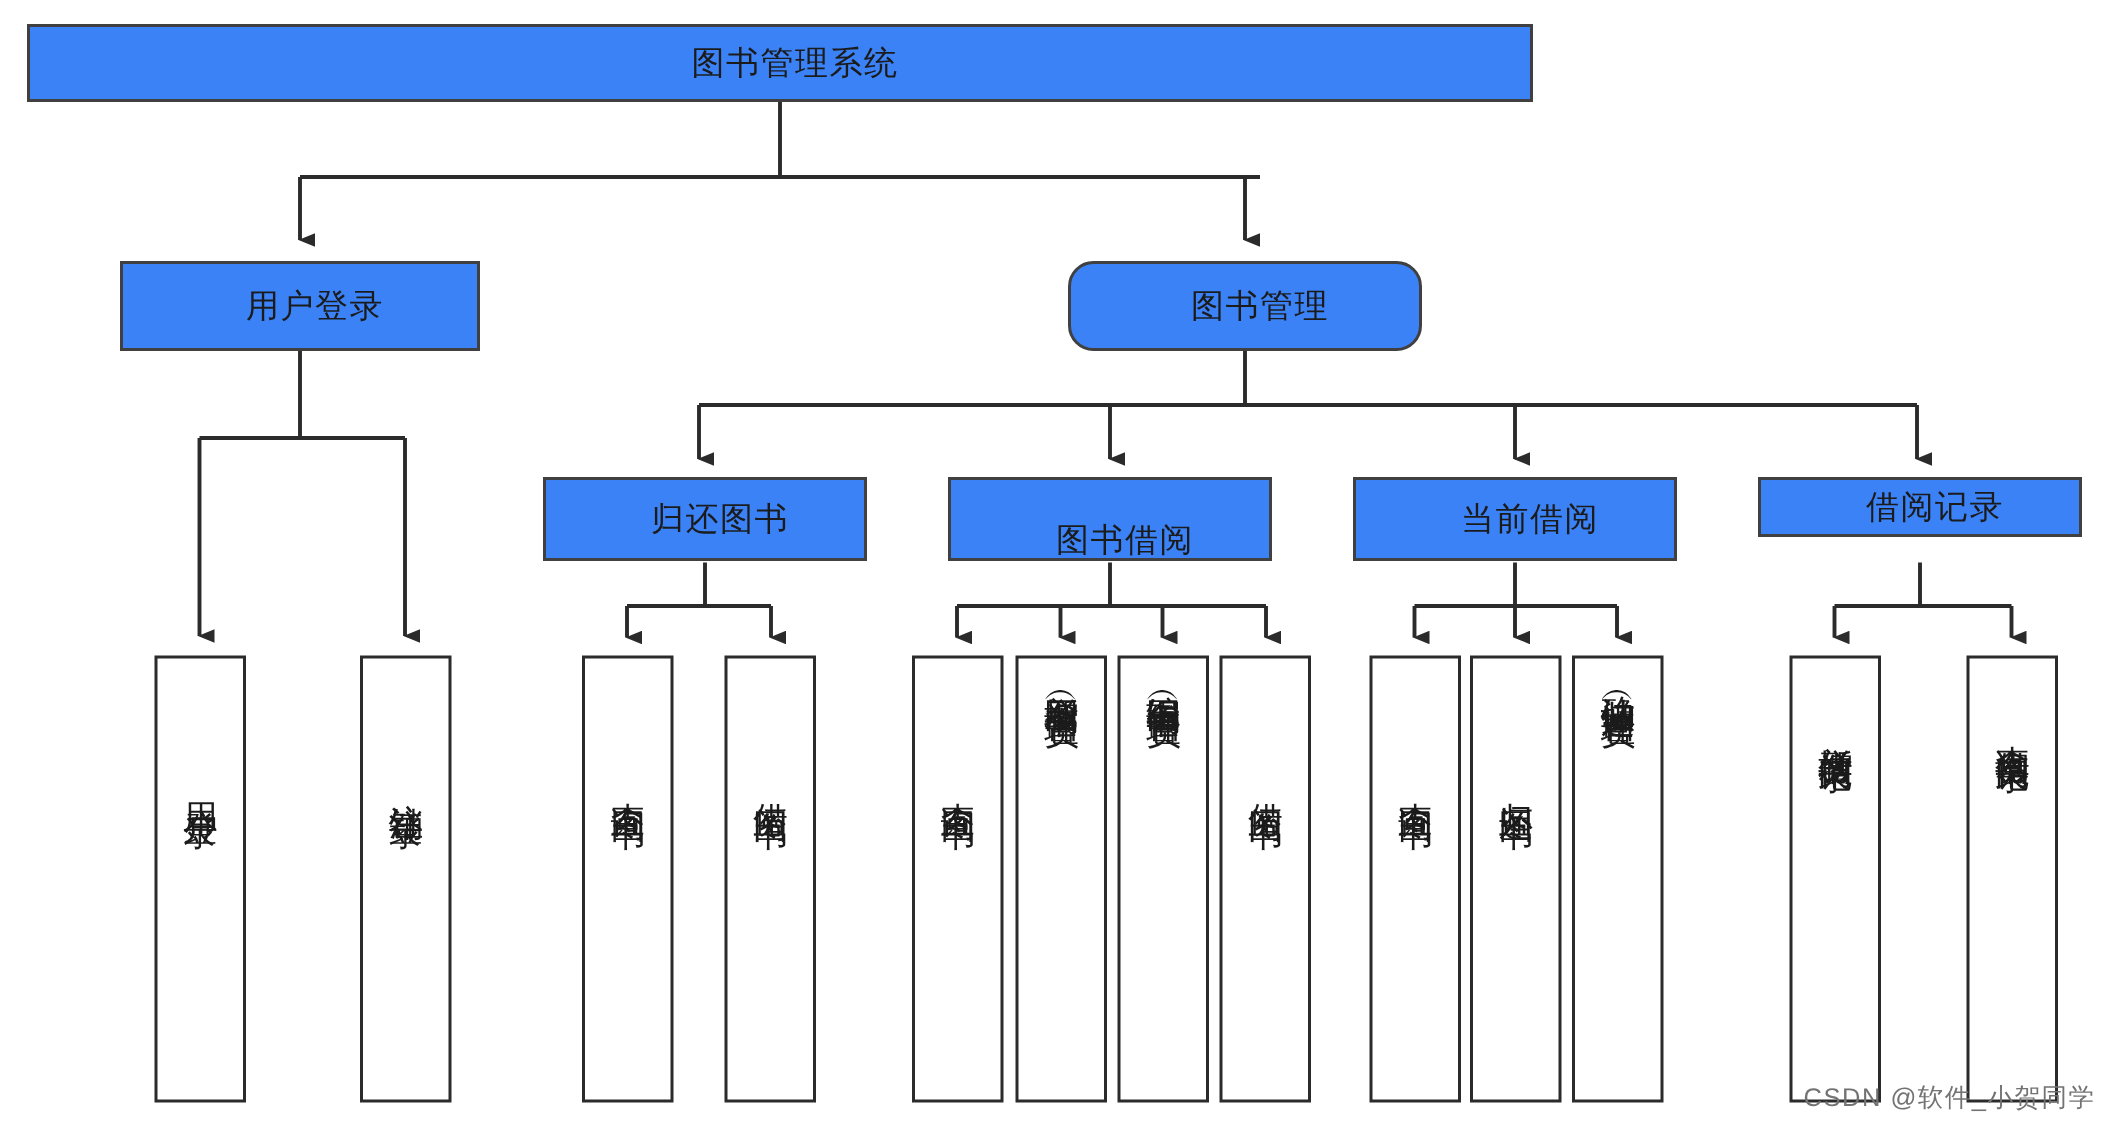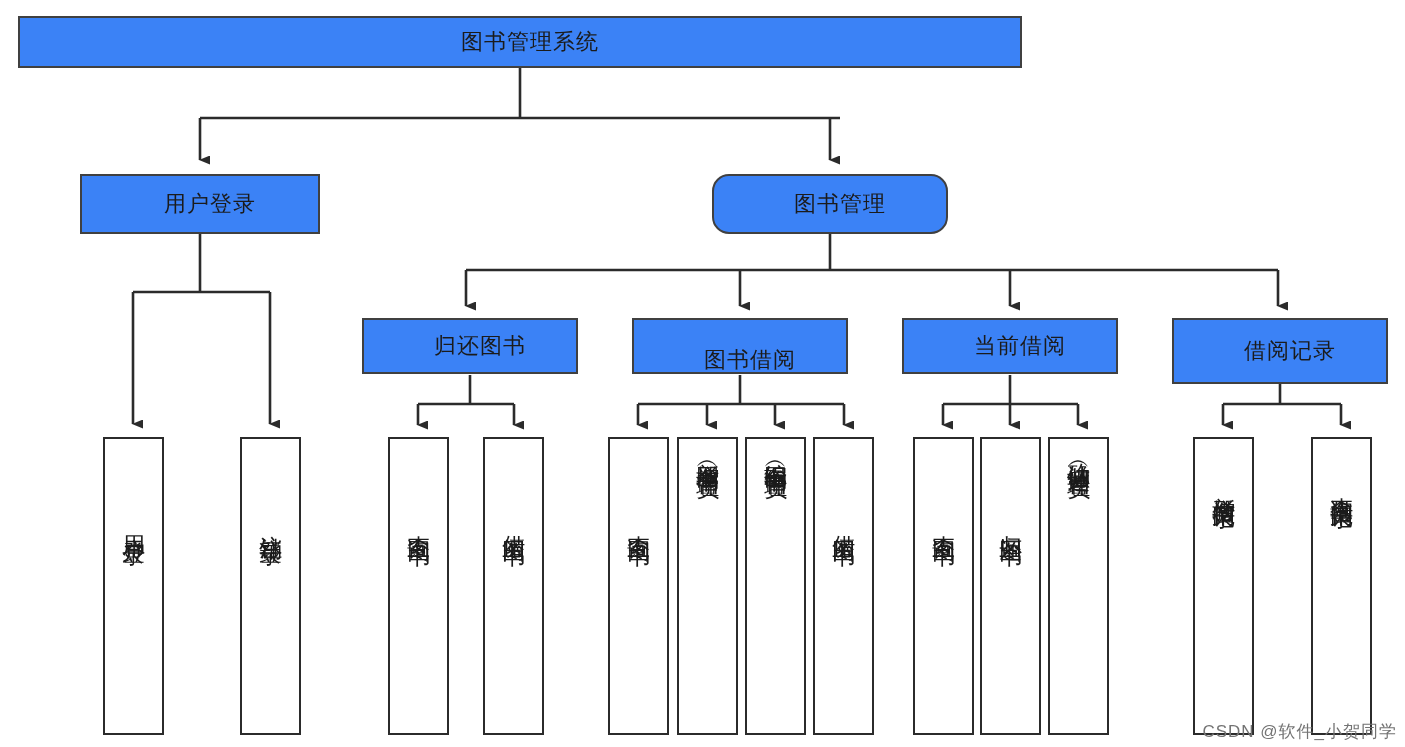--- a/index.html
+++ b/index.html
@@ -131,21 +131,21 @@
 
   <div class="node" style="left:362px;top:318px;width:216px;height:56px;">
     <span class="lbl">归还图书</span>
   </div>
   <div class="node" style="left:632px;top:318px;width:216px;height:56px;align-items:flex-end;">
     <span class="lbl">图书借阅</span>
   </div>
   <div class="node" style="left:902px;top:318px;width:216px;height:56px;">
     <span class="lbl">当前借阅</span>
   </div>
-  <div class="node" style="left:1172px;top:318px;width:216px;height:66px;">
+  <div class="node" style="left:1172px;top:318px;width:216px;height:40px;">
     <span class="lbl">借阅记录</span>
   </div>
 
   <div class="leaf" style="left:103px;top:437px;width:61px;height:298px;padding-top:78px;">
     <span class="vlbl">用户登录</span>
   </div>
   <div class="leaf" style="left:240px;top:437px;width:61px;height:298px;padding-top:78px;">
     <span class="vlbl">注销登录</span>
   </div>
 

